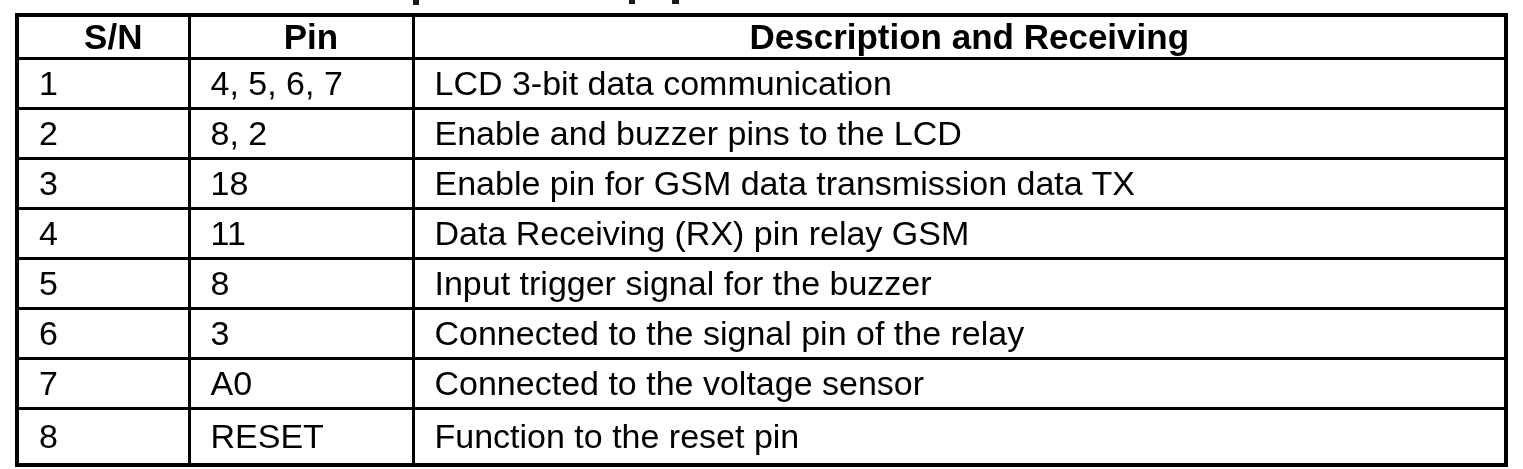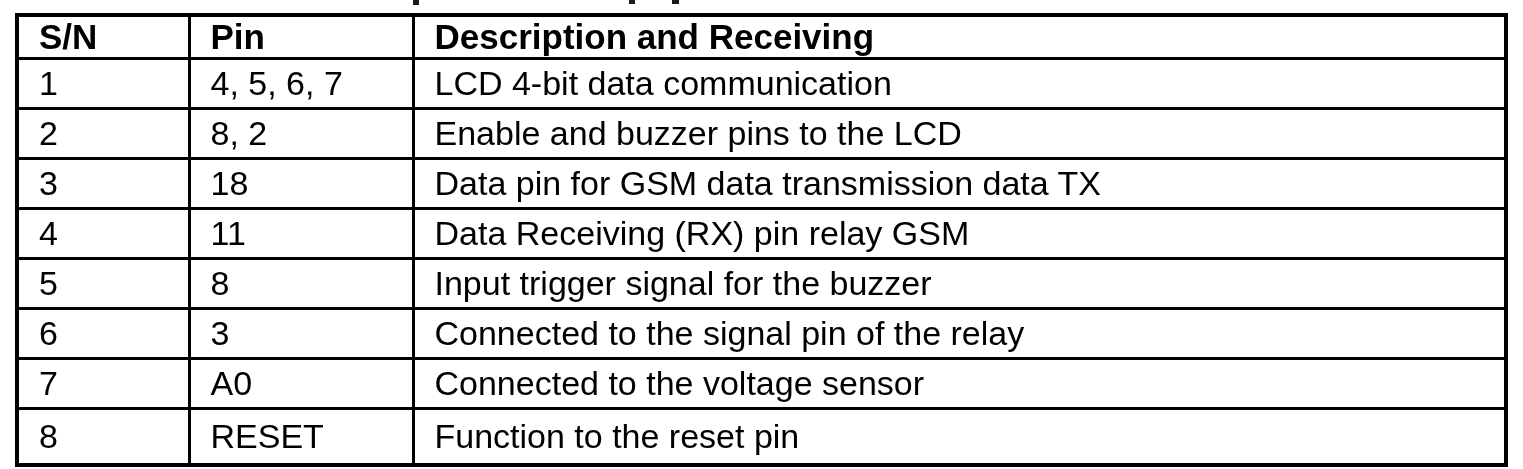--- a/index.html
+++ b/index.html
@@ -45,20 +45,21 @@
     white-space: nowrap;
     overflow: hidden;
     line-height: 1.0;
   }
   table.pin-table thead tr { height: 43px; }
   table.pin-table tbody tr { height: 50px; }
   table.pin-table tbody tr:last-child { height: 57px; }
   table.pin-table th {
     font-weight: bold;
     font-size: 35px;
+    text-align: center;
   }
 </style>
 </head>
 <body>
 
 <span class="frag" id="frag1"></span>
 <span class="frag" id="frag2"></span>
 <span class="frag" id="frag3"></span>
 
 <table class="pin-table">
@@ -71,31 +72,31 @@
     <tr>
       <th>S/N</th>
       <th>Pin</th>
       <th>Description and Receiving</th>
     </tr>
   </thead>
   <tbody>
     <tr>
       <td>1</td>
       <td>4, 5, 6, 7</td>
-      <td>LCD 4-bit data communication</td>
+      <td>LCD 3-bit data communication</td>
     </tr>
     <tr>
       <td>2</td>
       <td>8, 2</td>
       <td>Enable and buzzer pins to the LCD</td>
     </tr>
     <tr>
       <td>3</td>
       <td>18</td>
-      <td>Data pin for GSM data transmission data TX</td>
+      <td>Enable pin for GSM data transmission data TX</td>
     </tr>
     <tr>
       <td>4</td>
       <td>11</td>
       <td>Data Receiving (RX) pin relay GSM</td>
     </tr>
     <tr>
       <td>5</td>
       <td>8</td>
       <td>Input trigger signal for the buzzer</td>

